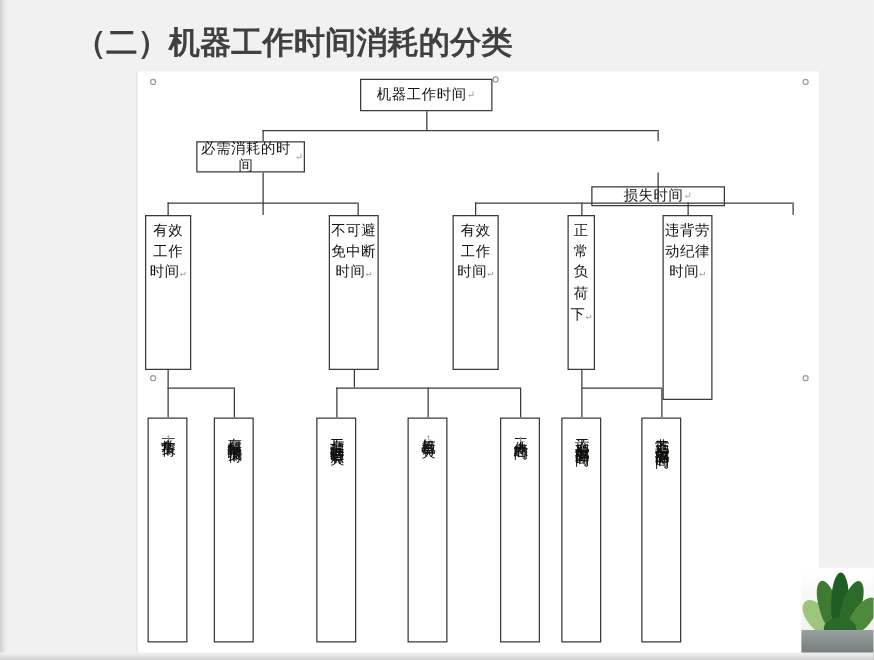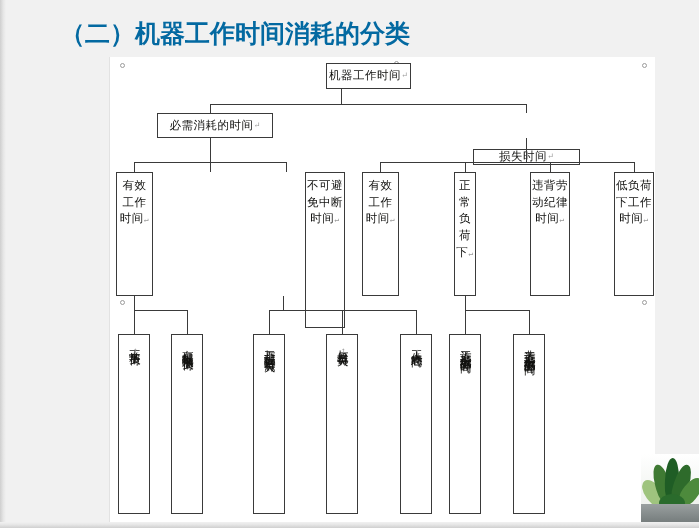--- a/index.html
+++ b/index.html
@@ -21,21 +21,21 @@
   }
   #slide::after{
     content:"";position:absolute;left:0;bottom:0;width:699px;height:6px;
     background:linear-gradient(0deg,#cfcfcf 0%,#e6e6e6 55%,#f1f1f1 100%);
     pointer-events:none;
   }
 
   #title{
     position:absolute;left:60px;top:17px;
     font-family:Liberation Serif, serif;
-    font-size:25px;font-weight:700;color:#0369a1;
+    font-size:25px;font-weight:700;color:#404040;
     letter-spacing:0px;white-space:nowrap;
   }
 
   
   #canvas{
     position:absolute;left:110px;top:57px;width:545px;height:471px;
     background:#ffffff;
     box-shadow:-1px 0 0 #e2e2e2;
   }
 
@@ -100,31 +100,31 @@
   <div id="title">（二）机器工作时间消耗的分类</div>
 
   <div id="canvas">
 
     <div class="handle" style="left:10px;top:6px;"></div>
     <div class="handle" style="left:532px;top:6px;"></div>
     <div class="handle" style="left:10px;top:243px;"></div>
     <div class="handle" style="left:532px;top:243px;"></div>
     <div class="handle" style="left:284px;top:4px;"></div>
 
-    <div class="node h" style="left:178px;top:6px;width:85px;height:26px;margin-left:38px;">
+    <div class="node h" style="left:178px;top:6px;width:106px;height:26px;">
       <span>机器工作时间</span>
         <span class="pmark">↵</span>
     </div>
 
     <div class="ln v" style="left:231px;top:32px;height:15px;"></div>
     <div class="ln h" style="left:100px;top:47px;width:316px;"></div>
     <div class="ln v" style="left:100px;top:47px;height:9px;"></div>
     <div class="ln v" style="left:416px;top:47px;height:9px;"></div>
 
-    <div class="node h" style="left:47px;top:56px;width:116px;height:25px;">
+    <div class="node h" style="left:47px;top:56px;width:87px;height:25px;">
       <span>必需消耗的时间</span>
         <span class="pmark">↵</span>
     </div>
     <div class="node h" style="left:363px;top:56px;width:107px;height:16px;margin-top:36px;">
       <span>损失时间</span>
         <span class="pmark">↵</span>
     </div>
 
     <div class="ln v" style="left:100px;top:81px;height:24px;"></div>
     <div class="ln h" style="left:24px;top:105px;width:152px;"></div>
@@ -135,34 +135,31 @@
     <div class="ln v" style="left:416px;top:81px;height:24px;"></div>
     <div class="ln h" style="left:270px;top:105px;width:254px;"></div>
     <div class="ln v" style="left:270px;top:105px;height:10px;"></div>
     <div class="ln v" style="left:355px;top:105px;height:10px;"></div>
     <div class="ln v" style="left:440px;top:105px;height:10px;"></div>
     <div class="ln v" style="left:524px;top:105px;height:10px;"></div>
 
     <div class="node w" style="left:6px;top:115px;width:37px;height:124px;">
       <div><span>有效工作时间</span><span class="pmark">↵</span></div>
     </div>
-    <div class="node w" style="left:153px;top:115px;width:40px;height:156px;margin-left:42px;">
+    <div class="node w" style="left:153px;top:115px;width:40px;height:124px;">
       <div><span>不可避免中断时间</span><span class="pmark">↵</span></div>
     </div>
     <div class="node w" style="left:252px;top:115px;width:37px;height:124px;">
       <div><span>有效工作时间</span><span class="pmark">↵</span></div>
     </div>
     <div class="node w" style="left:344px;top:115px;width:22px;height:124px;">
       <div><span>正常负荷下</span><span class="pmark">↵</span></div>
     </div>
-    <div class="node w" style="left:420px;top:115px;width:40px;height:124px;">
+    <div class="node w" style="left:420px;top:115px;width:40px;height:148px;">
       <div><span>违背劳动纪律时间</span><span class="pmark">↵</span></div>
-    </div>
-    <div class="node w" style="left:504px;top:115px;width:40px;height:124px;">
-      <div><span>低负荷下工作时间</span><span class="pmark">↵</span></div>
     </div>
 
     <div class="ln v" style="left:24px;top:239px;height:14px;"></div>
     <div class="ln h" style="left:24px;top:253px;width:53px;"></div>
     <div class="ln v" style="left:24px;top:253px;height:24px;"></div>
     <div class="ln v" style="left:77px;top:253px;height:24px;"></div>
 
     <div class="ln v" style="left:173px;top:239px;height:14px;"></div>
     <div class="ln h" style="left:159px;top:253px;width:147px;"></div>
     <div class="ln v" style="left:159px;top:253px;height:24px;"></div>

